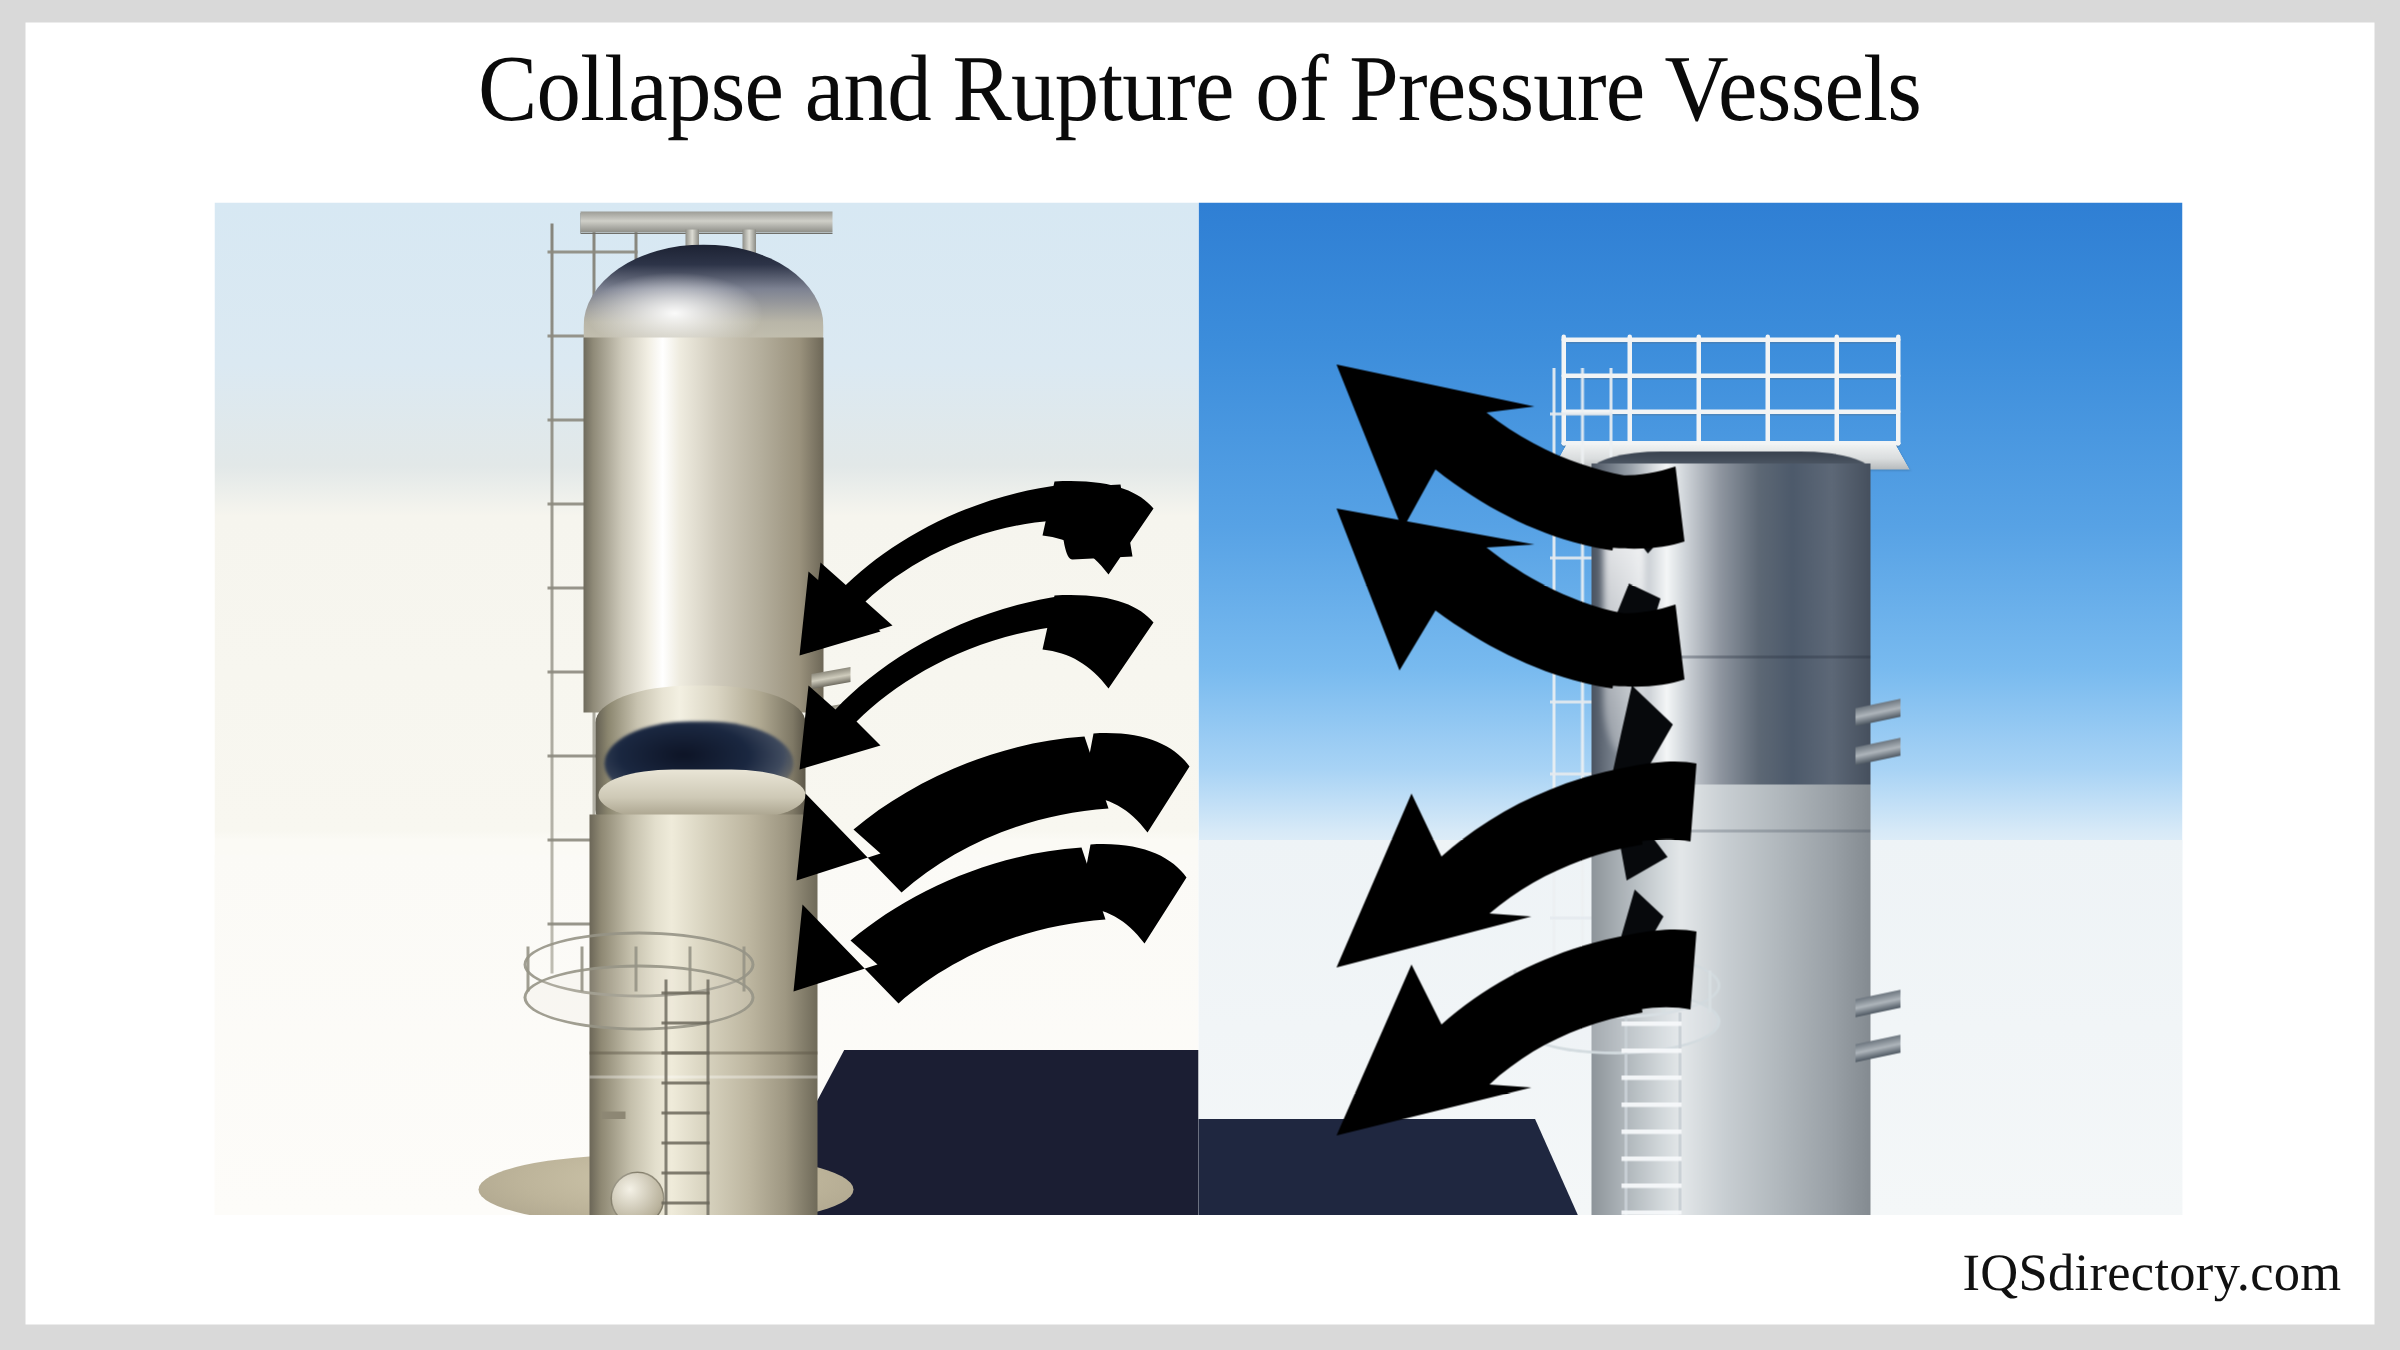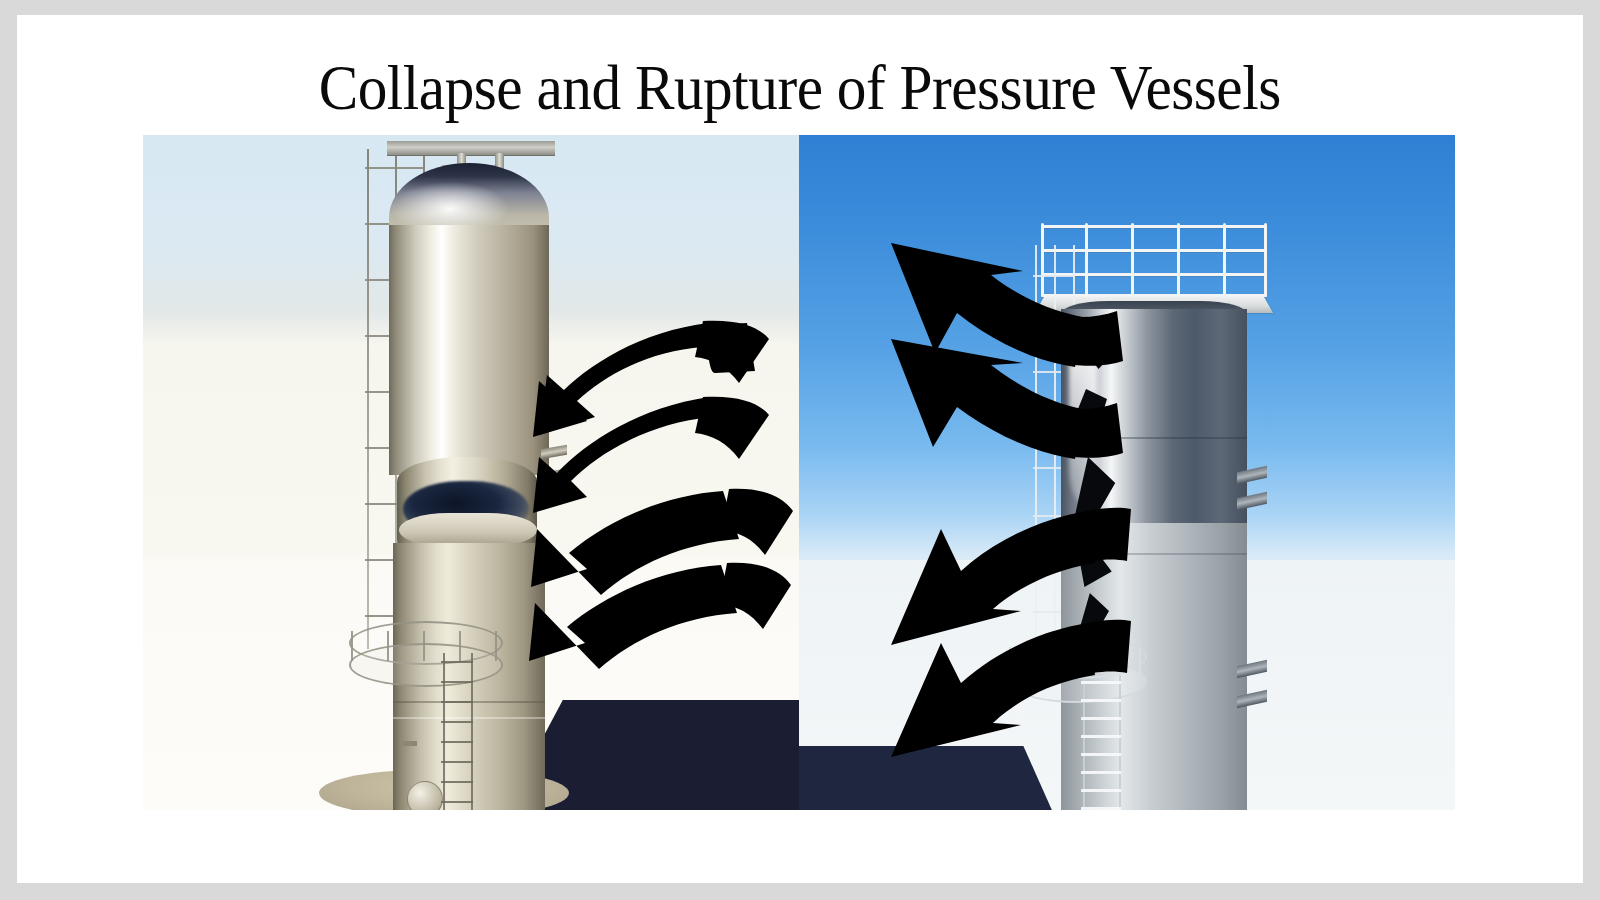--- a/index.html
+++ b/index.html
@@ -27,21 +27,21 @@
   }
 
   
   .title-bar {
     position: absolute;
     left: 0;
     top: 0;
     width: 100%;
     height: 118px;
     display: flex;
-    align-items: flex-start;
+    align-items: flex-end;
     justify-content: center;
   }
   .title-text {
     font-family: "Liberation Serif", "DejaVu Serif", serif;
     font-size: 63px;
     font-weight: 400;
     color: #0a0a0a;
     letter-spacing: -0.5px;
     transform: scaleX(0.94);
     white-space: nowrap;
@@ -641,14 +641,15 @@
                      C198 516 242 496 288 488 L296 540
                      C258 546 222 562 194 588 Z"></path>
             <path d="M288 488 C308 484 322 484 332 486 L328 538 C318 536 306 536 294 538 Z"></path>
           </g>
         </svg>
       </div>
     </div>
 
   </div>
 
+  <div class="footer">IQSdirectory.com</div>
 
 </div>
 
 </body></html>

